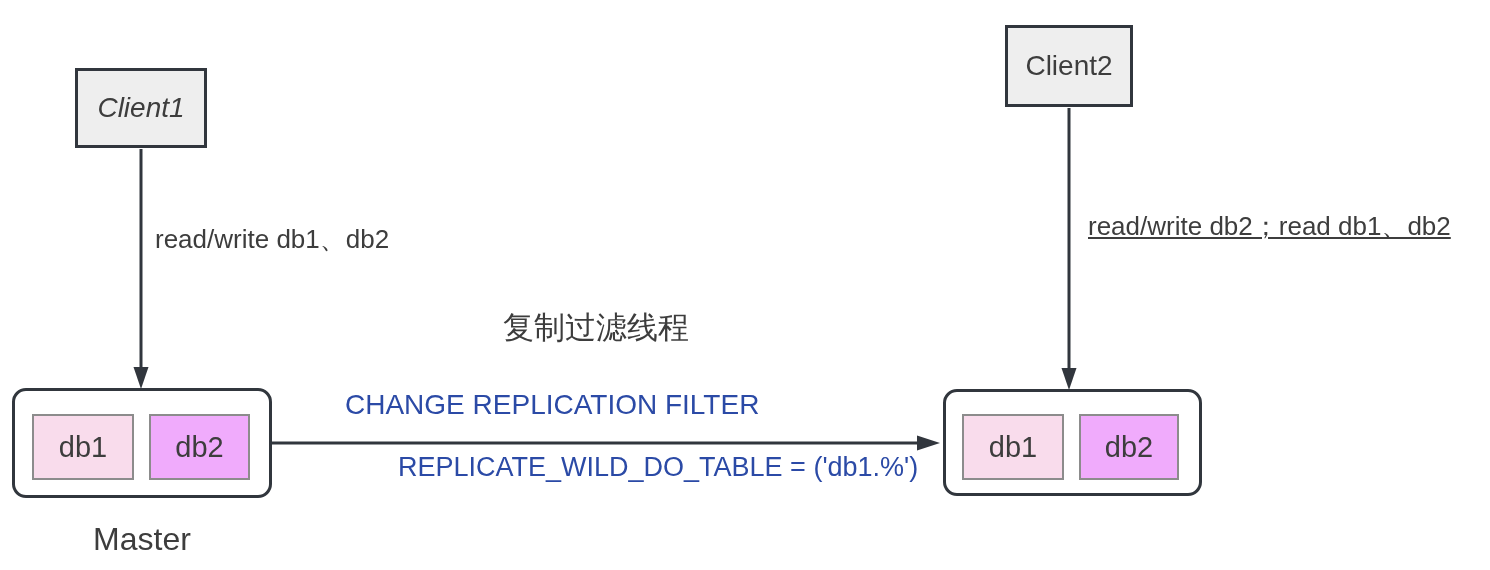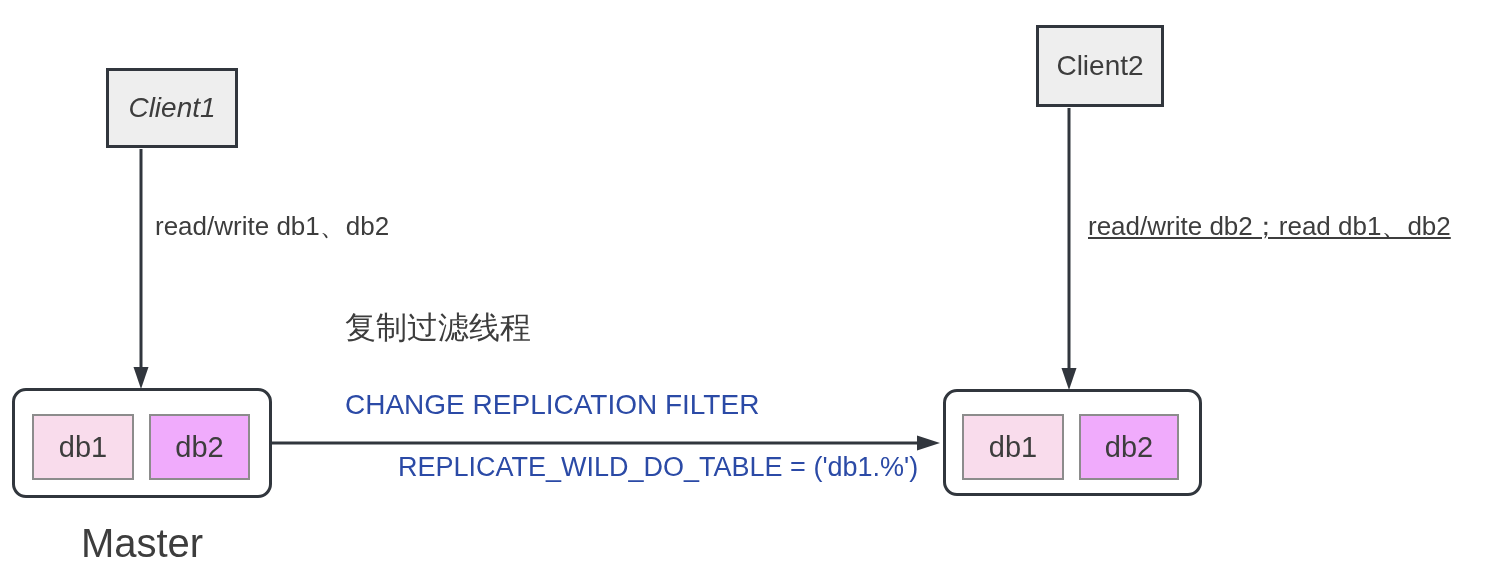--- a/index.html
+++ b/index.html
@@ -19,21 +19,20 @@
   .edge-line { stroke: var(--stroke-dark, #31363d); stroke-width: 3; fill: none; }
   .arrowhead { fill: var(--stroke-dark, #31363d); stroke: none; }
 
   
   .client {
     position: absolute;
     background: var(--node-fill-gray, #eeeeee);
     border: 3px solid var(--stroke-dark, #31363d);
     display: flex; align-items: center; justify-content: center;
     font-size: 28px;
-    margin-left: 31px;
   }
   #client1 { left: 75px;  top: 68px; width: 132px; height: 80px; font-style: italic; }
   #client2 { left: 1005px; top: 25px; width: 128px; height: 82px; }
 
   
   .server {
     position: absolute;
     background: #ffffff;
     border: 3px solid var(--stroke-dark, #31363d);
     border-radius: 14px;
@@ -49,34 +48,34 @@
     display: flex; align-items: center; justify-content: center;
     font-size: 29px;
   }
   .db.pink { background: var(--db1-pink, #f9dcec); }
   #master .db-1 { left: 17px;  top: 23px; width: 102px; height: 66px; }
   #master .db-2 { left: 134px; top: 23px; width: 101px; height: 66px; }
   #slave  .db-1 { left: 16px;  top: 22px; width: 102px; height: 66px; }
   #slave  .db-2 { left: 133px; top: 22px; width: 100px; height: 66px; }
 
   
-  .server-label { position: absolute; text-align: center; font-size: 40px; }
+  .server-label { position: absolute; text-align: center; font-size: 32px; }
   #master-label { left: 12px;  top: 521px; width: 260px; }
   #slave-label  { left: 943px; top: 521px; width: 259px; margin-top: 48px; }
 
   
   .edge-label { position: absolute; font-size: 26px; white-space: nowrap; }
-  #label-client1-master { left: 155px;  top: 209px; }
+  #label-client1-master { left: 155px;  top: 222px; }
   #label-client2-slave  { left: 1088px; top: 209px; text-decoration: underline; }
 
   
   .diagram-title {
     position: absolute;
-    left: 345px; top: 307px; width: 520px;
-    text-align: left;
+    left: 336px; top: 307px; width: 520px;
+    text-align: center;
     font-size: 31px;
     white-space: nowrap;
   }
 
   
   .sql-label {
     position: absolute;
     color: var(--accent-blue, #2b4aa6);
     white-space: nowrap;
   }

